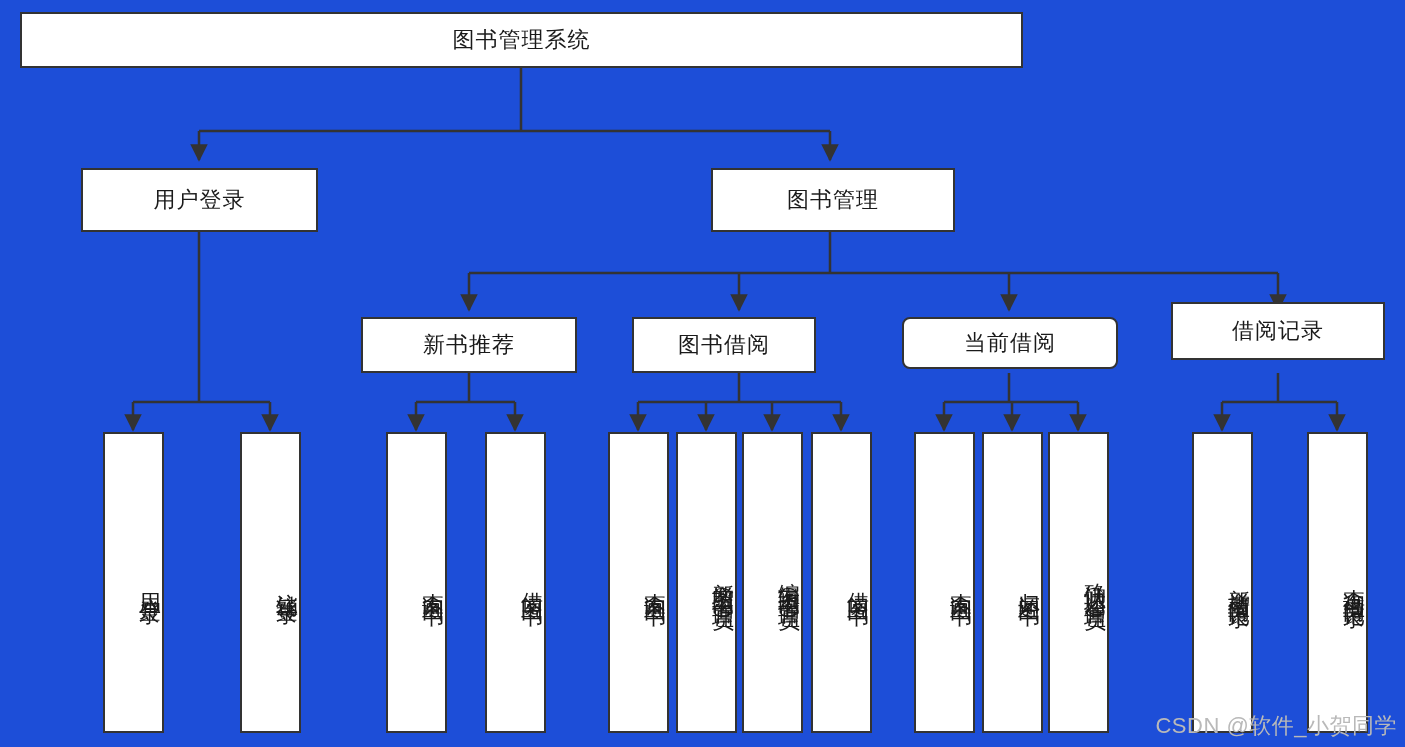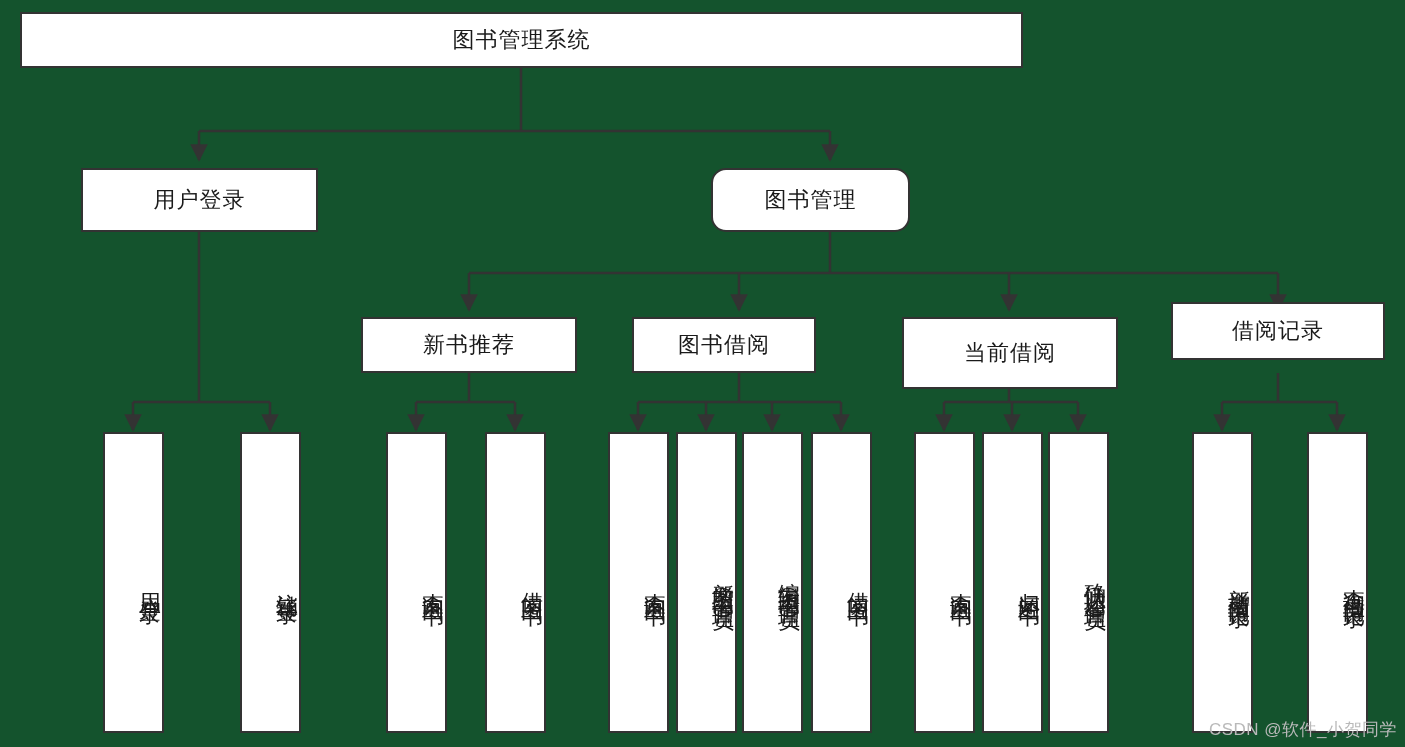--- a/index.html
+++ b/index.html
@@ -7,21 +7,21 @@
     padding: 0;
     background: #ffffff;
   }
   body {
     font-family: "Liberation Sans", "DejaVu Sans", sans-serif;
   }
   #canvas {
     position: relative;
     width: 1405px;
     height: 747px;
-    background: #14532d;
+    background: #1d4ed8;
     overflow: hidden;
   }
   svg.connectors {
     position: absolute;
     left: 0;
     top: 0;
     width: 1405px;
     height: 747px;
     pointer-events: none;
   }
@@ -53,21 +53,21 @@
   }
   .node.vertical .vlabel {
     writing-mode: vertical-rl;
     text-orientation: upright;
     white-space: nowrap;
   }
   .watermark {
     position: absolute;
     right: 8px;
     bottom: 6px;
-    font-size: 17px;
+    font-size: 22px;
     color: #b9b9b9;
     letter-spacing: 0.5px;
     white-space: nowrap;
   }
 </style>
 </head>
 <body>
 
 <div id="canvas">
 
@@ -121,31 +121,31 @@
     </g>
   </svg>
 
   <div class="node horizontal" style="left:20px; top:12px; width:1003px; height:56px;">
     <span>图书管理系统</span>
   </div>
 
   <div class="node horizontal" style="left:81px; top:168px; width:237px; height:64px;">
     <span>用户登录</span>
   </div>
-  <div class="node horizontal" style="left:711px; top:168px; width:199px; height:64px;border-radius:15px;">
+  <div class="node horizontal" style="left:711px; top:168px; width:244px; height:64px;">
     <span>图书管理</span>
   </div>
 
   <div class="node horizontal" style="left:361px; top:317px; width:216px; height:56px;align-items:center;">
     <span>新书推荐</span>
   </div>
   <div class="node horizontal" style="left:632px; top:317px; width:184px; height:56px;">
     <span>图书借阅</span>
   </div>
-  <div class="node horizontal" style="left:902px; top:317px; width:216px; height:72px;">
+  <div class="node horizontal" style="left:902px; top:317px; width:216px; height:52px;border-radius:8px;">
     <span>当前借阅</span>
   </div>
   <div class="node horizontal" style="left:1171px; top:302px; width:214px; height:58px;">
     <span>借阅记录</span>
   </div>
 
   <div class="node vertical" style="left:103px; top:432px; width:61px; height:301px;">
     <span class="vlabel">用户登录</span>
   </div>
   <div class="node vertical" style="left:240px; top:432px; width:61px; height:301px;">

